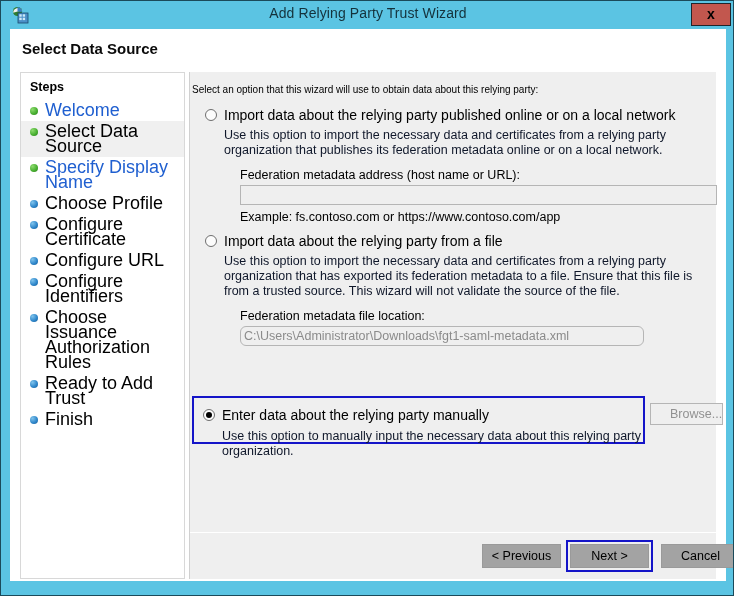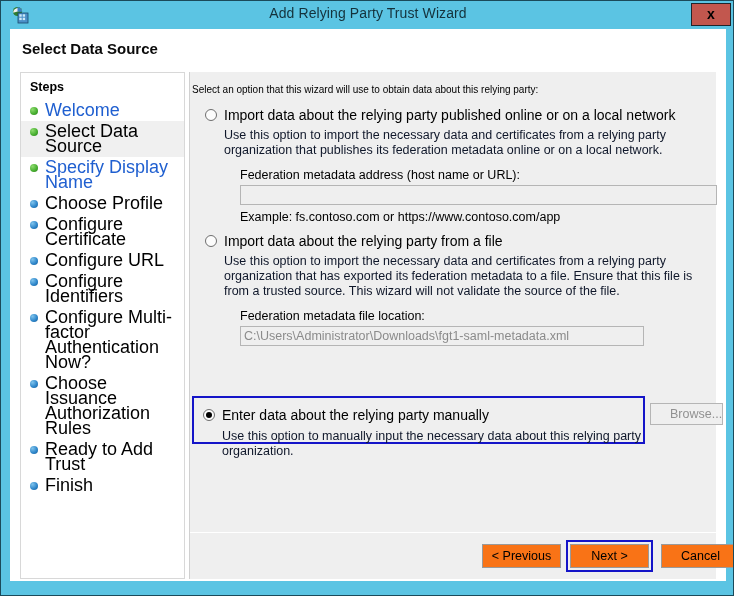--- a/index.html
+++ b/index.html
@@ -233,21 +233,21 @@
   .example {
     margin-left: 35px;
     margin-top: 5px;
     font-size: 12.5px;
     color: #000000;
   }
 
   #opt1 { left: 15px; top: 36px; width: 500px; }
   #opt1 .textbox { width: 477px; }
   #opt2 { left: 15px; top: 162px; width: 500px; }
-  #opt2 .textbox { width: 404px; }
+  #opt2 .textbox { width: 404px; border-radius: 6px; }
 
   #browse-button {
     position: absolute;
     left: 460px; top: 331px;
     width: 73px; height: 22px;
     background: #efefef;
     border: 1px solid #b5b5b5;
     box-sizing: border-box;
     font-size: 12.5px;
     color: #919191;
@@ -265,21 +265,21 @@
     border: 2px solid #1414c8;
     box-sizing: border-box;
     padding: 10px 0 0 9px;
   }
   #opt3 .desc { margin-top: 7px; }
 
   
   .btn {
     position: absolute;
     width: 79px; height: 24px;
-    background: #f97316;
+    background: #a3a3a3;
     border: 1px solid #9a9a9a;
     box-sizing: border-box;
     font-size: 12.5px;
     color: #000000;
     text-align: center;
     line-height: 22px;
     cursor: default;
   }
   #btn-previous { left: 292px; top: 11px; }
   #btn-next-wrap {
@@ -357,24 +357,20 @@
         <div class="step">
           <span class="bullet blue"></span>
           <span class="lbl">Configure URL</span>
         </div>
 
         <div class="step">
           <span class="bullet blue"></span>
           <span class="lbl">Configure Identifiers</span>
         </div>
 
-        <div class="step">
-          <span class="bullet blue"></span>
-          <span class="lbl">Configure Multi-factor Authentication Now?</span>
-        </div>
 
         <div class="step">
           <span class="bullet blue"></span>
           <span class="lbl">Choose Issuance Authorization Rules</span>
         </div>
 
         <div class="step">
           <span class="bullet blue"></span>
           <span class="lbl">Ready to Add Trust</span>
         </div>

